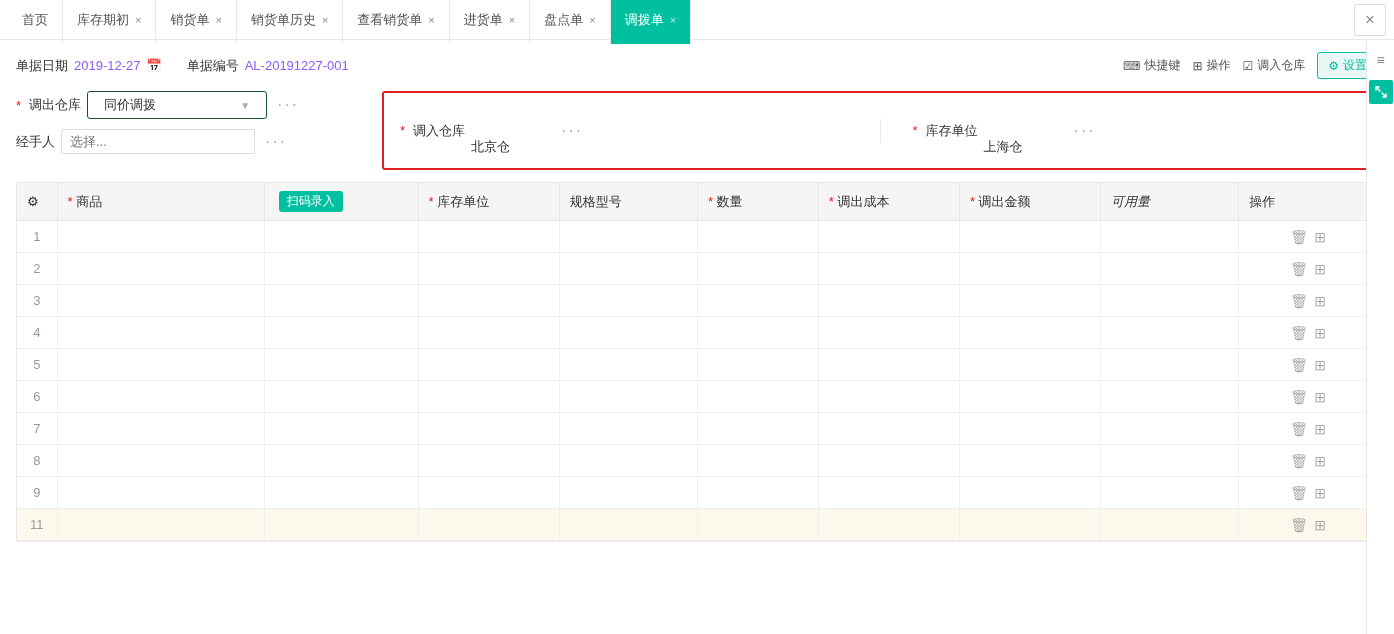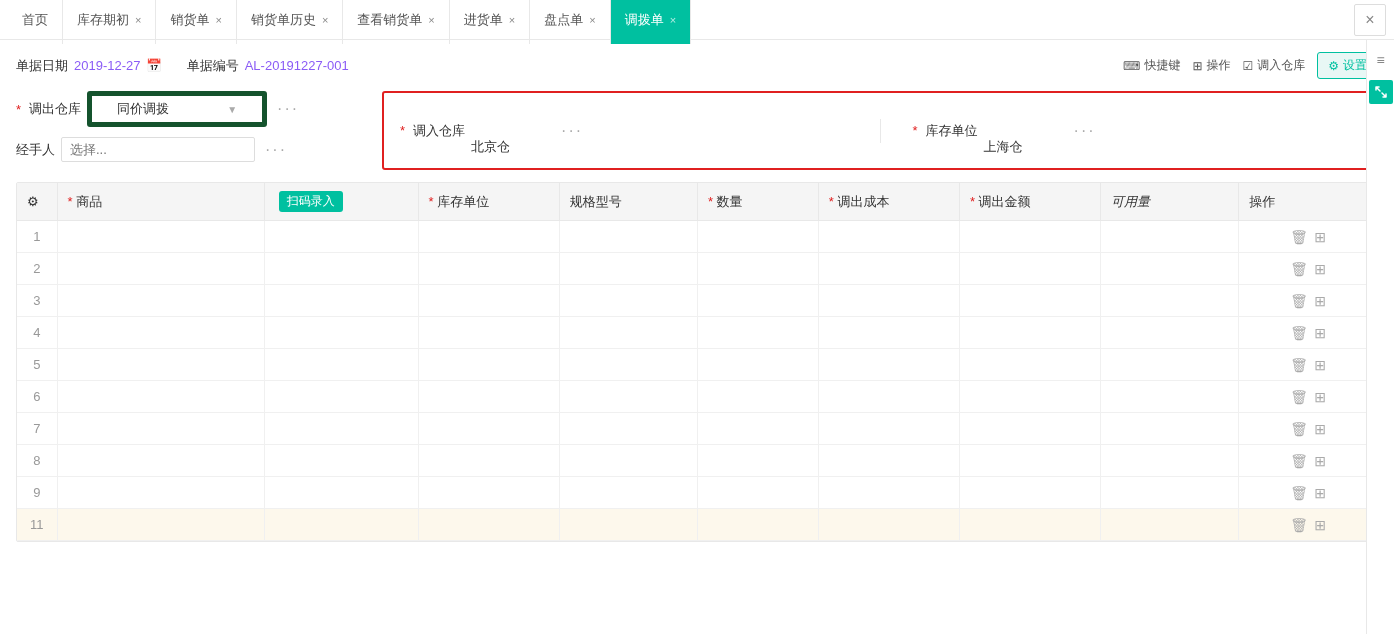--- a/index.html
+++ b/index.html
@@ -133,23 +133,23 @@
     .field-label { color: #333; }
     .field-value {
       color: #333;
       min-width: 80px;
       margin-top: 33px;
     }
     .field-input {
       display: flex;
       align-items: center;
       gap: 4px;
-      border: 5px solid #14532d;
+      border: 1px solid #14532d;
       border-radius: 3px;
-      padding: 4px 25px;
+      padding: 4px 16px;
       min-width: 180px;
       background: #fff;
     }
     .field-input .value { flex: 1; }
     .field-input .dropdown-arrow { color: #aaa; font-size: 10px; }
     .dots-btn {
       color: #aaa;
       cursor: pointer;
       font-size: 16px;
       letter-spacing: 2px;

